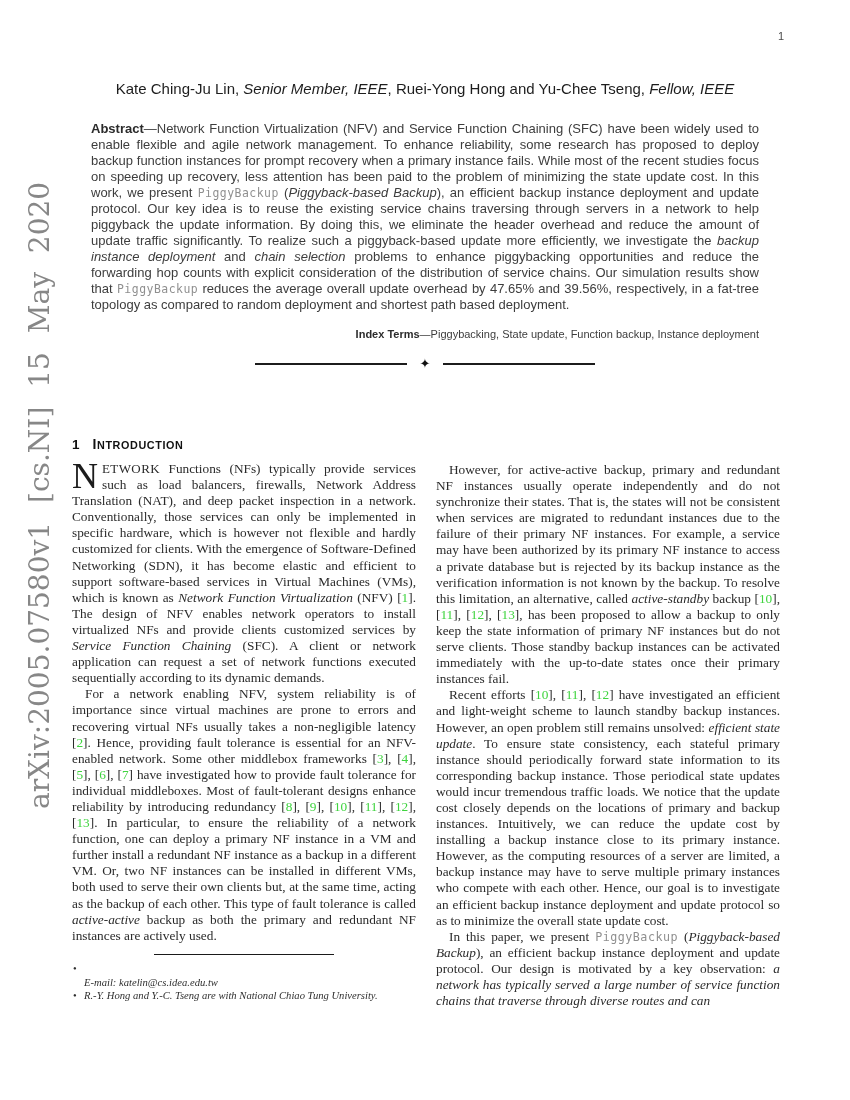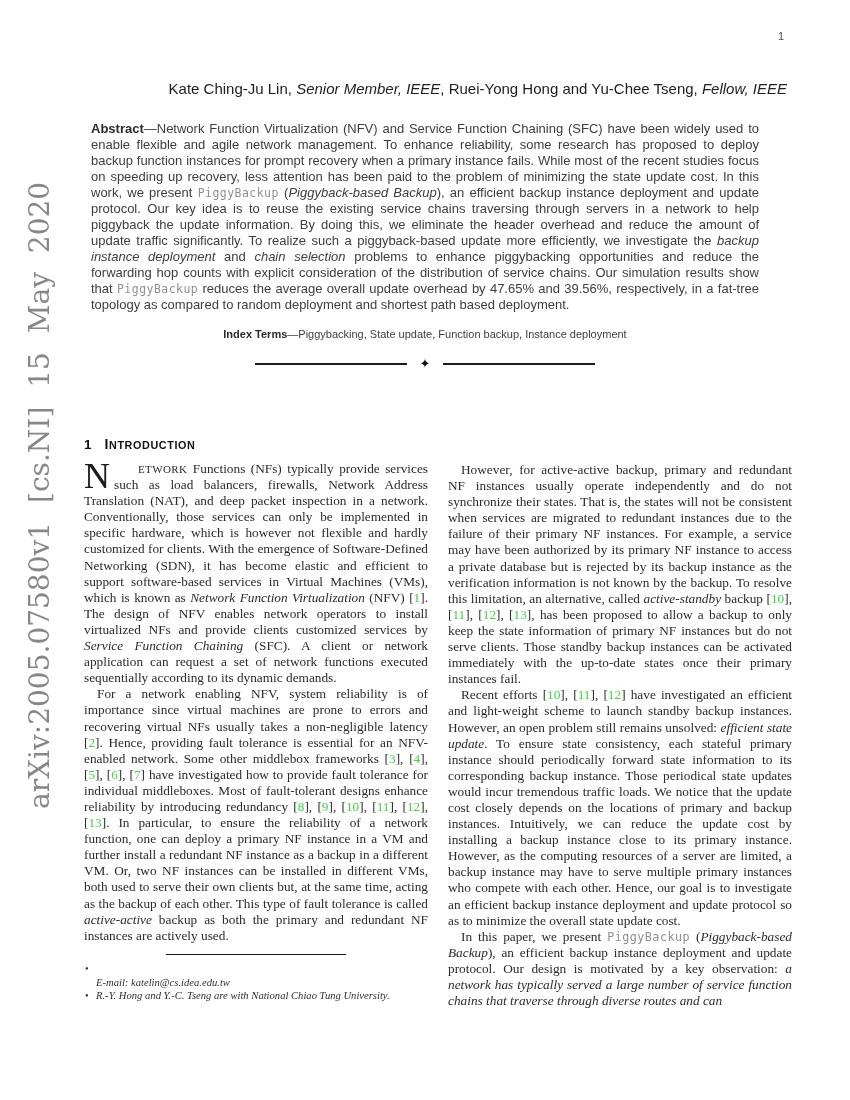--- a/index.html
+++ b/index.html
@@ -6,43 +6,43 @@
   .page{position:relative;width:850px;height:1100px;background:#fff;overflow:hidden;
         font-family:"Liberation Serif",serif;color:#2a2a2a;}
   .page-number{position:absolute;top:30px;left:778px;font-family:"Liberation Sans",sans-serif;
         font-size:11px;color:#4a4a4a;}
   .arxiv-watermark{position:absolute;left:-248px;top:500px;width:580px;height:38px;
         transform:rotate(-90deg);text-align:center;font-family:"DejaVu Serif",serif;
         font-size:28px;color:#878787;word-spacing:10px;white-space:nowrap;}
   .front{position:absolute;top:66px;left:63px;width:724px;}
   .title{margin:0;font-family:"Liberation Sans",sans-serif;font-weight:400;font-size:31px;
         line-height:45px;text-align:center;color:#141414;}
-  .authors{margin-top:14px;text-align:right;font-family:"Liberation Sans",sans-serif;
+  .authors{margin-top:14px;text-align:center;font-family:"Liberation Sans",sans-serif;
         font-size:15px;color:#1d1d1d;}
   .authors .i{font-style:italic;}
   .abstract{margin:24px 28px 0 28px;font-family:"Liberation Sans",sans-serif;font-size:13px;
         line-height:16px;text-align:justify;color:#3d3d3d;}
   .index-terms{margin:14px 28px 0 28px;font-family:"Liberation Sans",sans-serif;font-size:11px;
-        line-height:15px;text-align:center;color:#3d3d3d;}
+        line-height:15px;text-align:right;color:#3d3d3d;}
   .bold{font-weight:bold;color:#2b2b2b;}
   .divider{margin-top:15px;display:flex;align-items:center;justify-content:center;gap:13px;}
   .divider-line{display:inline-block;width:152px;height:2px;background:#1c1c1c;}
   .diamond{font-size:13px;color:#111;line-height:1;}
-  .columns{position:absolute;top:436px;left:84px;width:708px;display:flex;gap:20px;}
+  .columns{position:absolute;top:436px;left:72px;width:708px;display:flex;gap:20px;}
   .col{width:344px;}
   .col.right{padding-top:26px;}
   .section-heading{margin:0 0 9px 0;font-family:"Liberation Sans",sans-serif;font-weight:bold;
         color:#111;font-size:13.5px;}
   .sec-num{margin-right:13px;}
   .sec-title{display:inline-block;font-size:10.8px;letter-spacing:0.6px;}
   .sec-title::first-letter{font-size:14px;}
   .body-p{margin:0;font-size:13.3px;line-height:16.1px;text-align:justify;color:#2a2a2a;}
   .body-p.indent{text-indent:13px;}
   .i{font-style:italic;}
-  .sc{font-size:11px;letter-spacing:0.4px;margin-left:24px;}
+  .sc{font-size:13px;letter-spacing:0.4px;}
   .drop{float:left;font-size:36px;line-height:28px;padding:1px 4px 0 0;color:#1c1c1c;}
   .tt{font-family:"DejaVu Sans Mono",monospace;font-size:0.88em;letter-spacing:0.5px;
         color:var(--tt-gray,#8f8f8f);}
   .cite{color:var(--cite-green,#3fd43f);}
   .footnote-rule{width:180px;height:1.5px;background:#1a1a1a;margin:10px auto 7px auto;}
   .footnote{font-style:italic;font-size:10.6px;line-height:13.4px;text-align:justify;color:#2e2e2e;}
   .fn-item{position:relative;padding-left:12px;}
   .fn-marker{position:absolute;left:1px;top:0;font-style:normal;}
 </style>
 </head>

